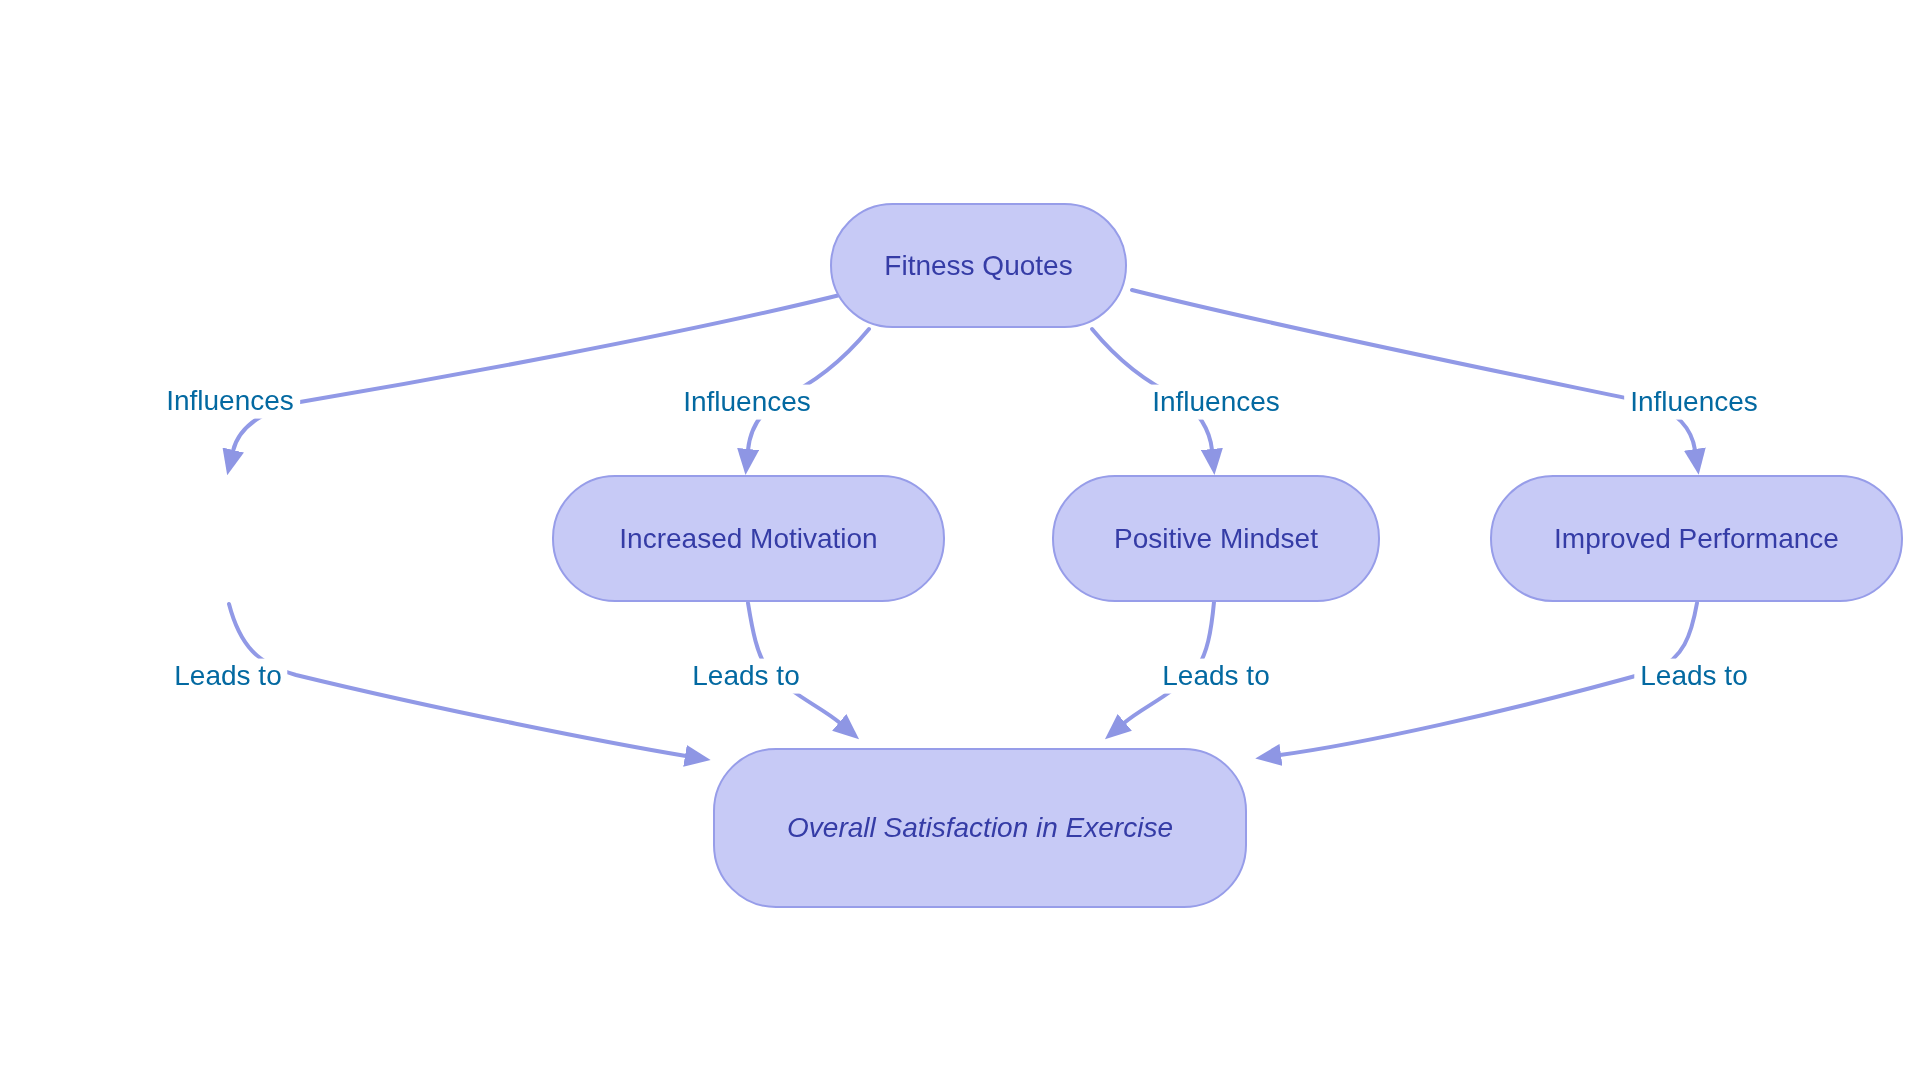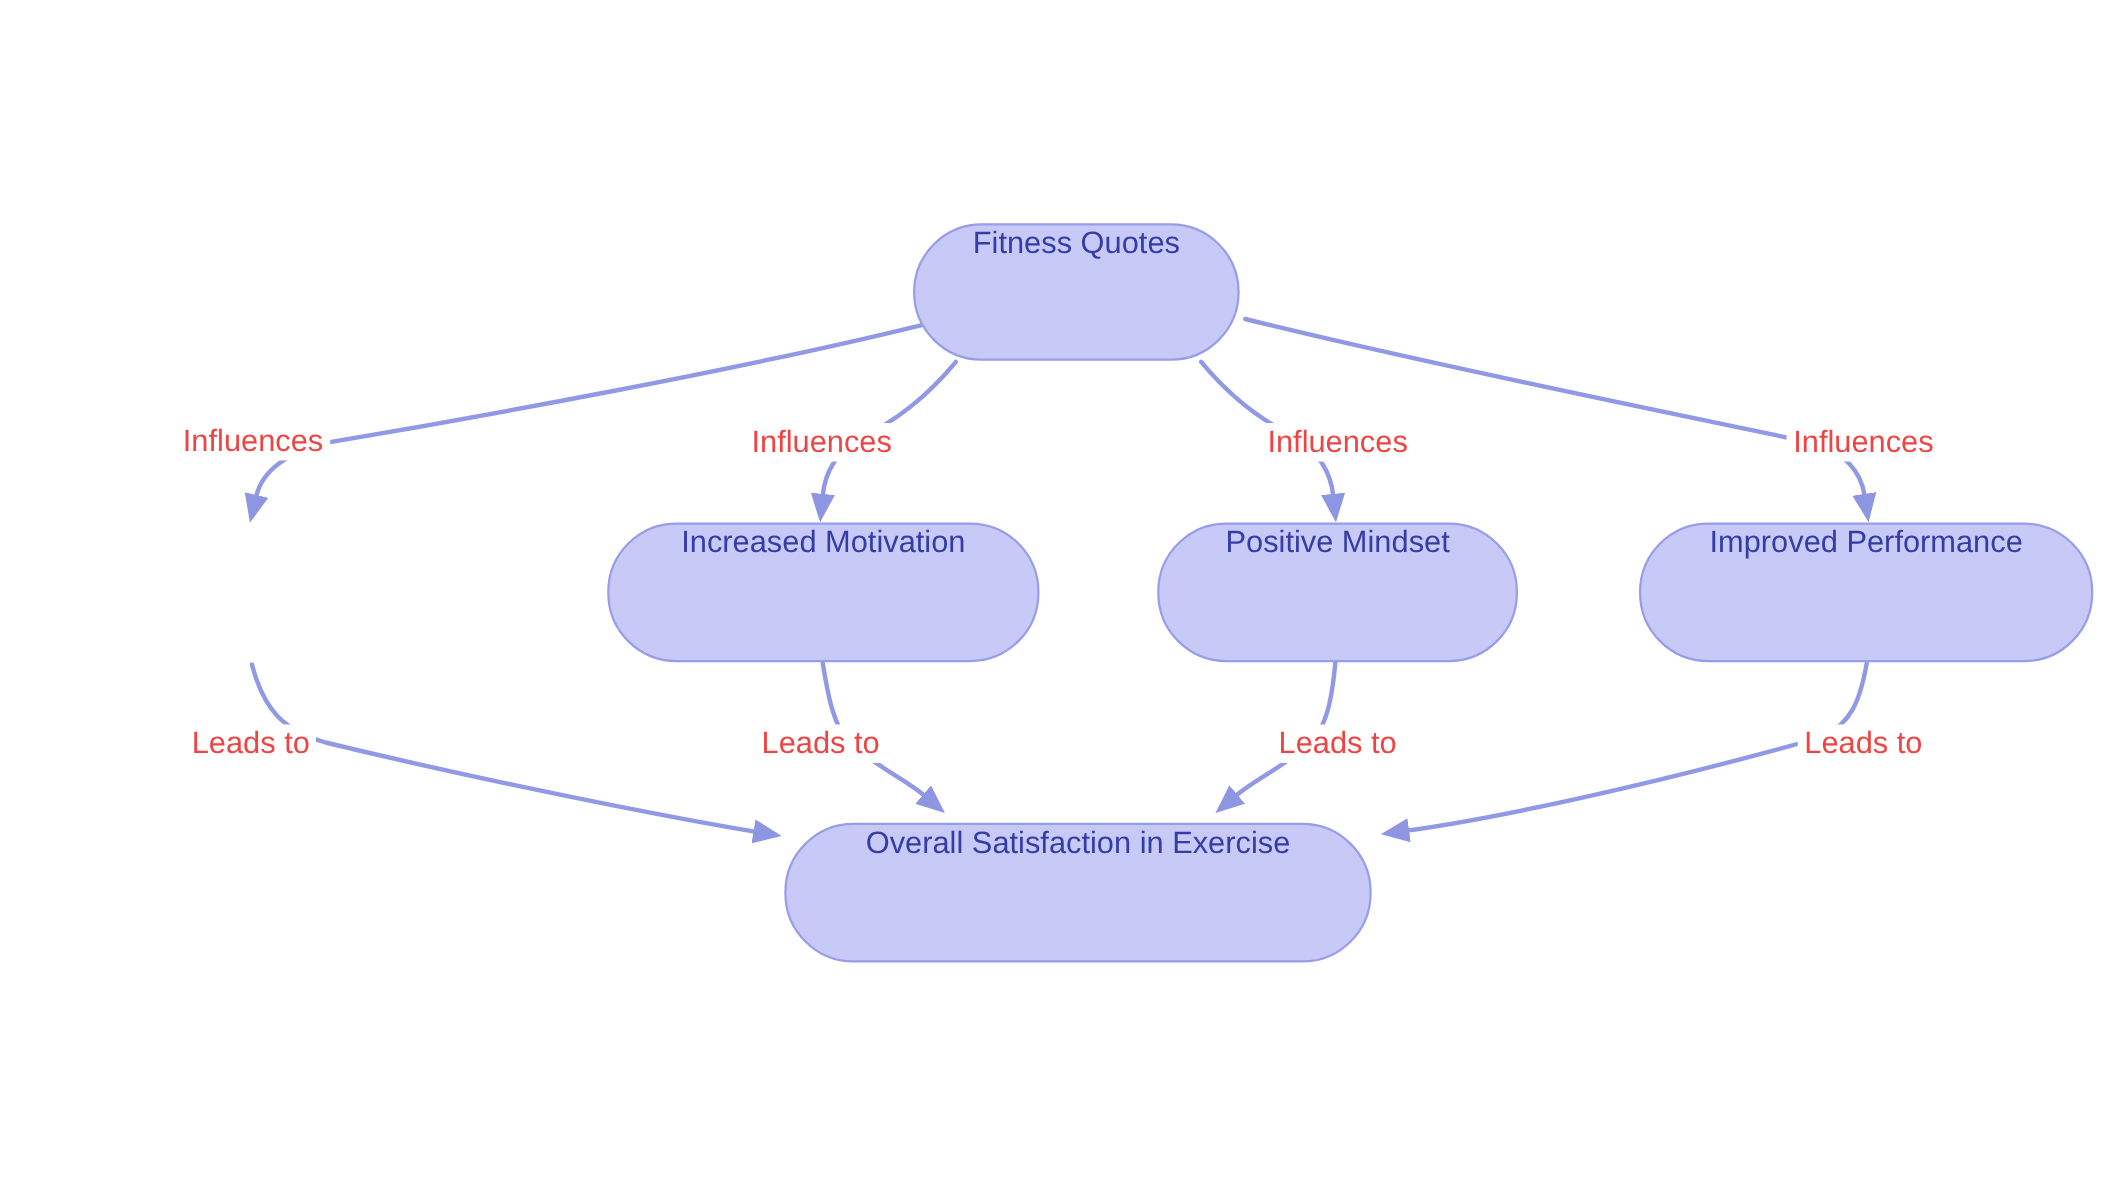--- a/index.html
+++ b/index.html
@@ -28,32 +28,32 @@
     stroke-width: 4;
     stroke-linecap: round;
   }
   .node {
     position: absolute;
     box-sizing: border-box;
     background: #c7caf6;
     border: 2px solid #979de9;
     border-radius: 63px;
     display: flex;
-    align-items: flex-start;
+    align-items: center;
     justify-content: center;
     color: #353ca6;
     font-size: 28px;
     white-space: nowrap;
     text-align: center;
   }
   .edge-label {
     position: absolute;
     transform: translate(-50%, -50%);
     background: #ffffff;
-    color: #ef4444;
+    color: #0369a1;
     font-size: 28px;
     line-height: 1.1;
     padding: 2px 6px;
     white-space: nowrap;
   }
 </style>
 </head>
 <body>
 
 <div class="canvas">
@@ -85,21 +85,21 @@
   </div>
 
   <div class="node" style="left:552px; top:475px; width:393px; height:127px;">
     <span>Increased Motivation</span>
   </div>
 
   <div class="node" style="left:1490px; top:475px; width:413px; height:127px;">
     <span>Improved Performance</span>
   </div>
 
-  <div class="node" style="left:713px; top:748px; width:534px; height:127px;">
+  <div class="node" style="left:713px; top:748px; width:534px; height:160px;font-style:italic;">
     <span>Overall Satisfaction in Exercise</span>
   </div>
 
   <span class="edge-label" style="left:230px; top:401px;">Influences</span>
   <span class="edge-label" style="left:747px; top:402px;">Influences</span>
   <span class="edge-label" style="left:1216px; top:402px;">Influences</span>
   <span class="edge-label" style="left:1694px; top:402px;">Influences</span>
 
   <span class="edge-label" style="left:228px; top:676px;">Leads to</span>
   <span class="edge-label" style="left:746px; top:676px;">Leads to</span>

